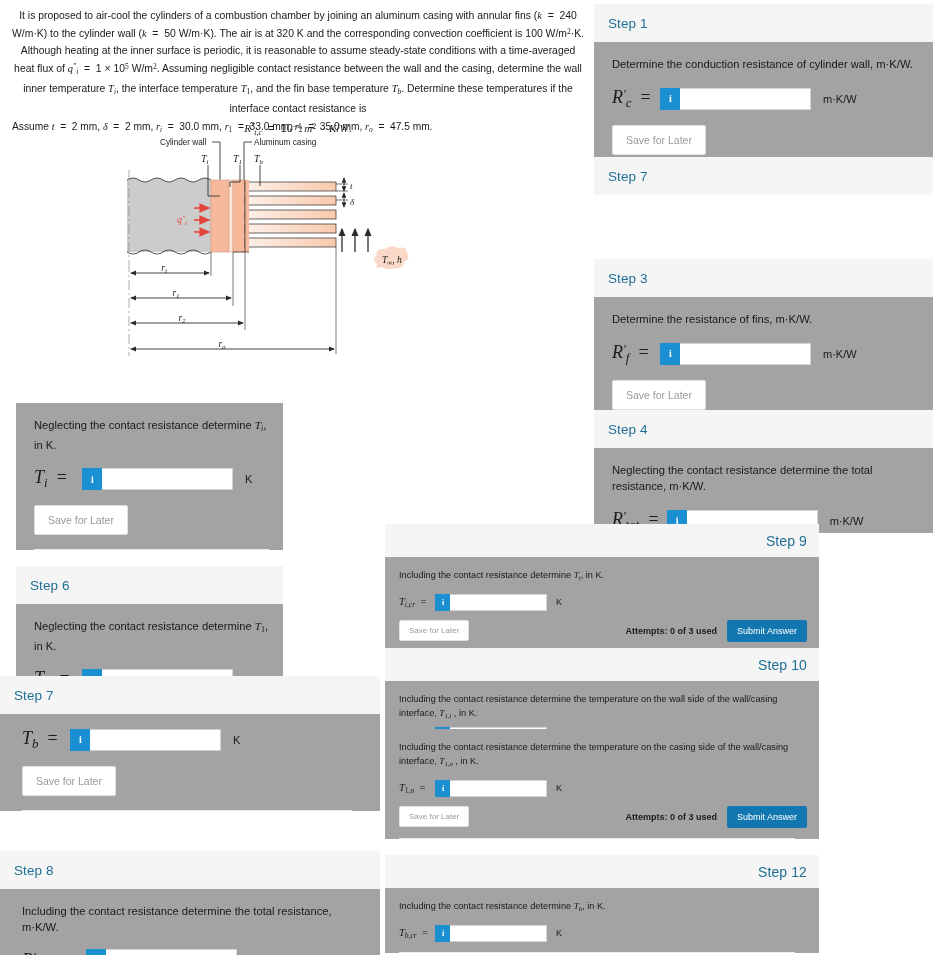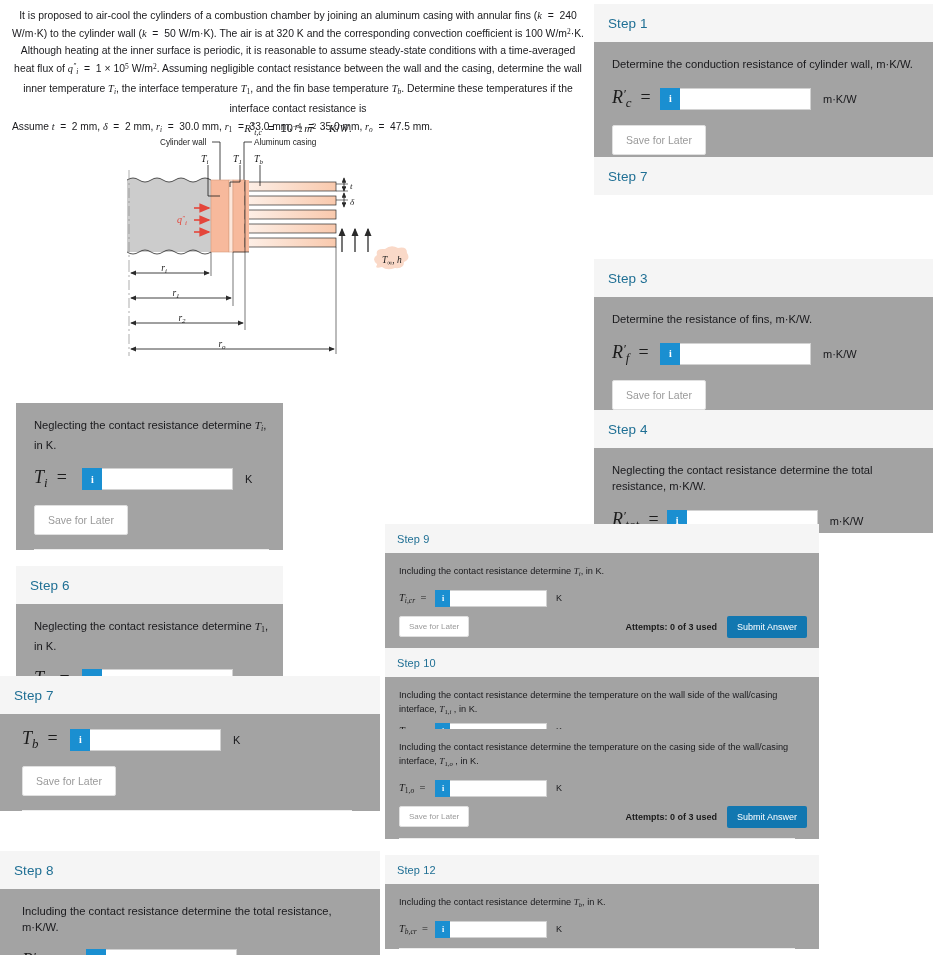--- a/index.html
+++ b/index.html
@@ -44,21 +44,21 @@
     position: absolute;
     background: #a3a3a3;
   }
   .step-head {
     background: #f5f5f5;
     color: #1f6f94;
     font-size: 13.5px;
     padding: 12px 14px 11px 14px;
     letter-spacing: .1px;
   }
-  .step-head.small { font-size: 11px; padding: 9px 12px 8px 12px; }
+  .step-head.small { font-size: 14px; padding: 9px 12px 8px 12px; text-align: right; }
   .step-body { padding: 14px 14px 0 18px; }
   .step-body.small { padding: 11px 12px 0 14px; }
   .prompt {
     font-size: 11.2px; line-height: 16px; color: #19191c; margin: 0 0 14px 0;
   }
   .prompt.small { font-size: 9.2px; line-height: 14px; margin: 0 0 9px 0; }
 
   .ansrow { display: flex; align-items: center; gap: 0px; }
   .lbl {
     font-family: "Liberation Serif", serif; font-size: 18px;

